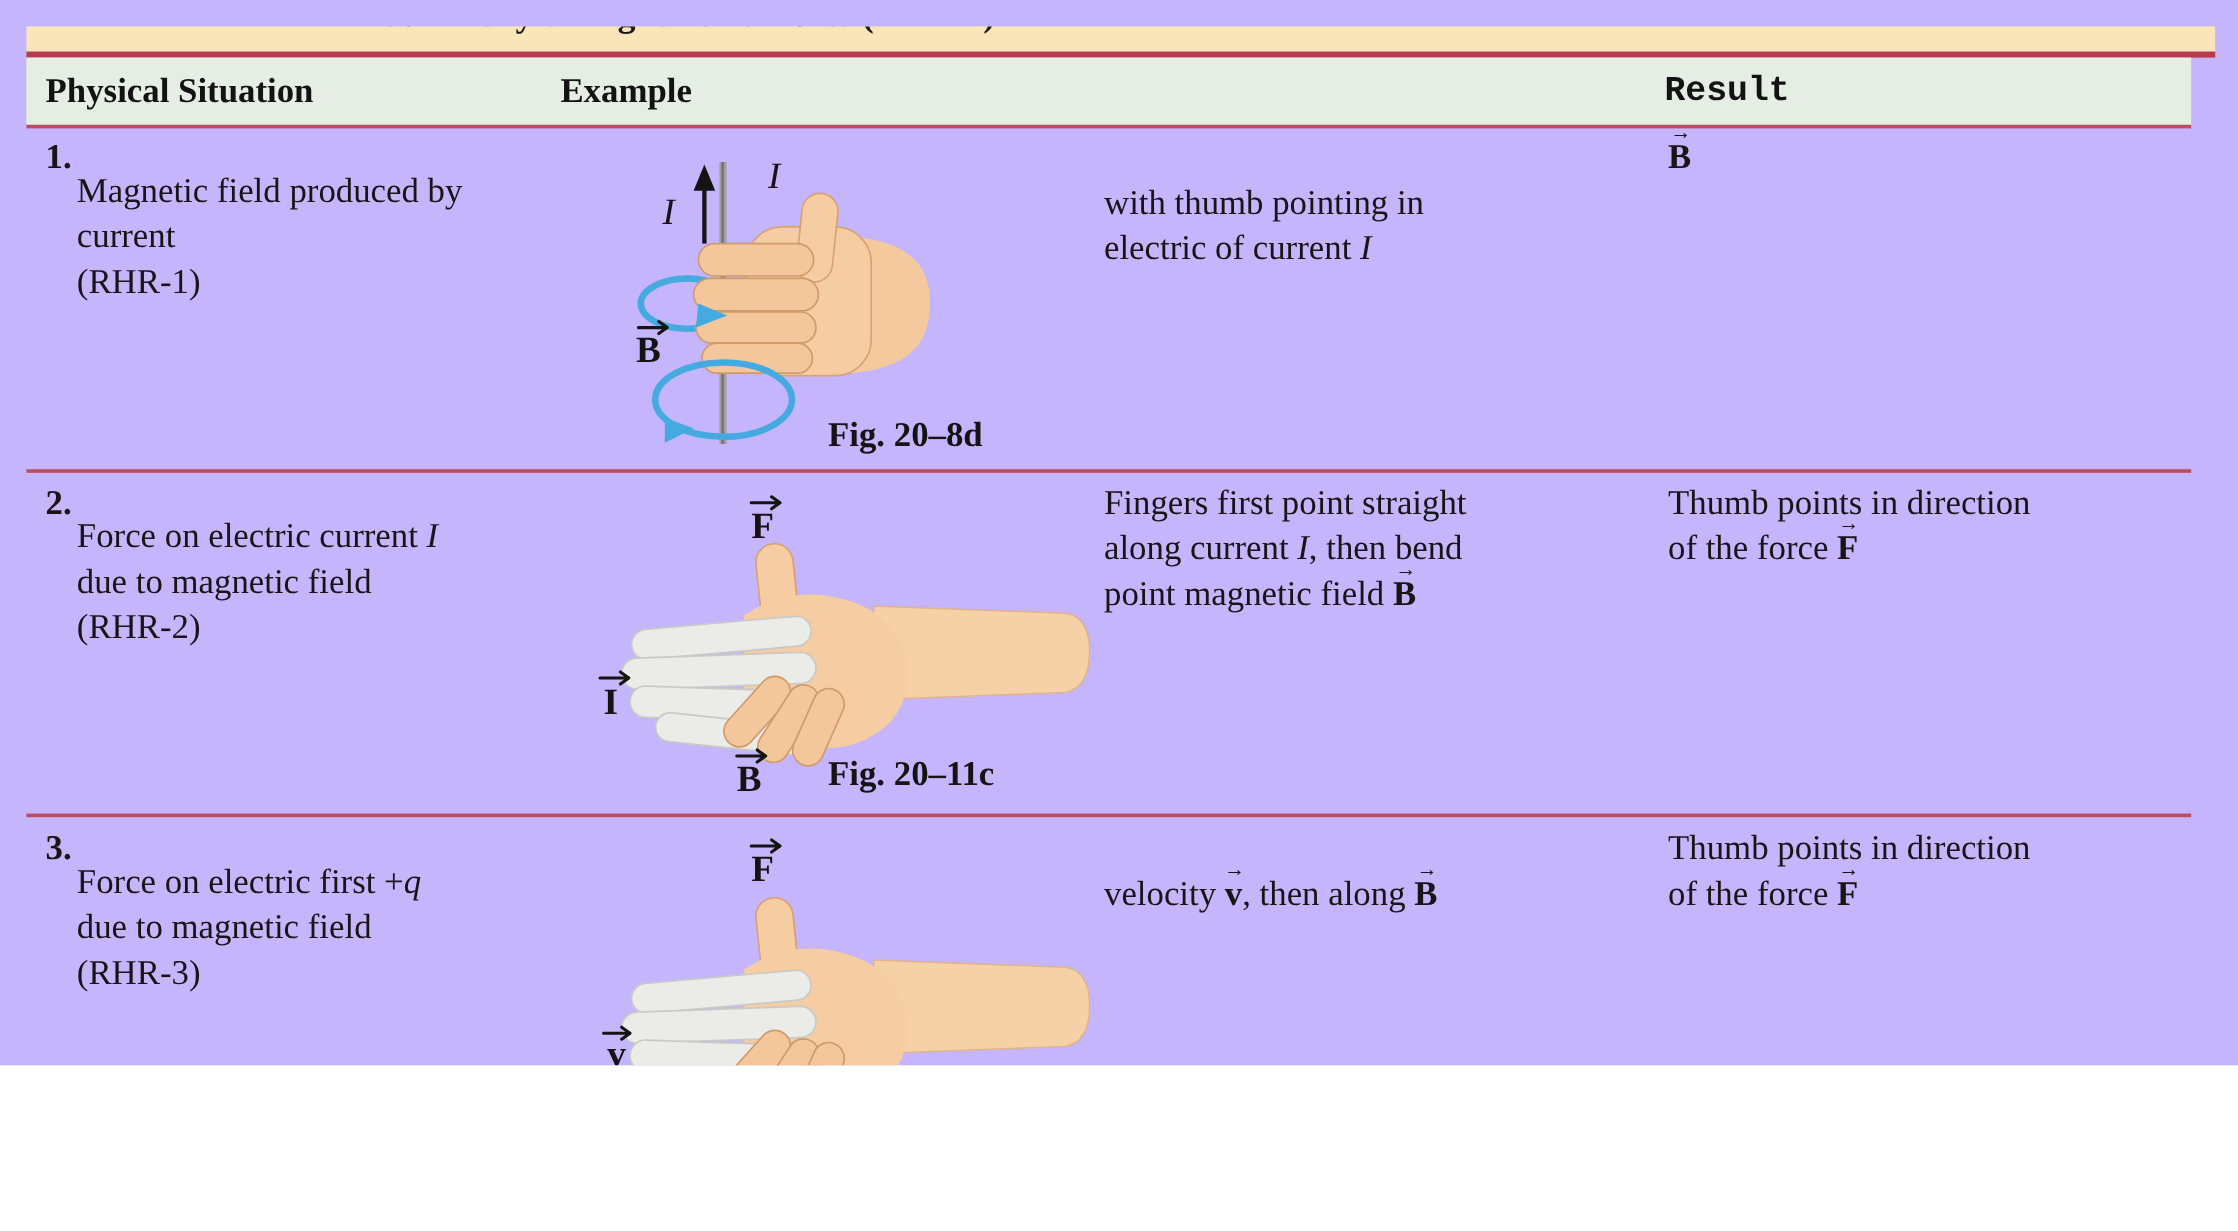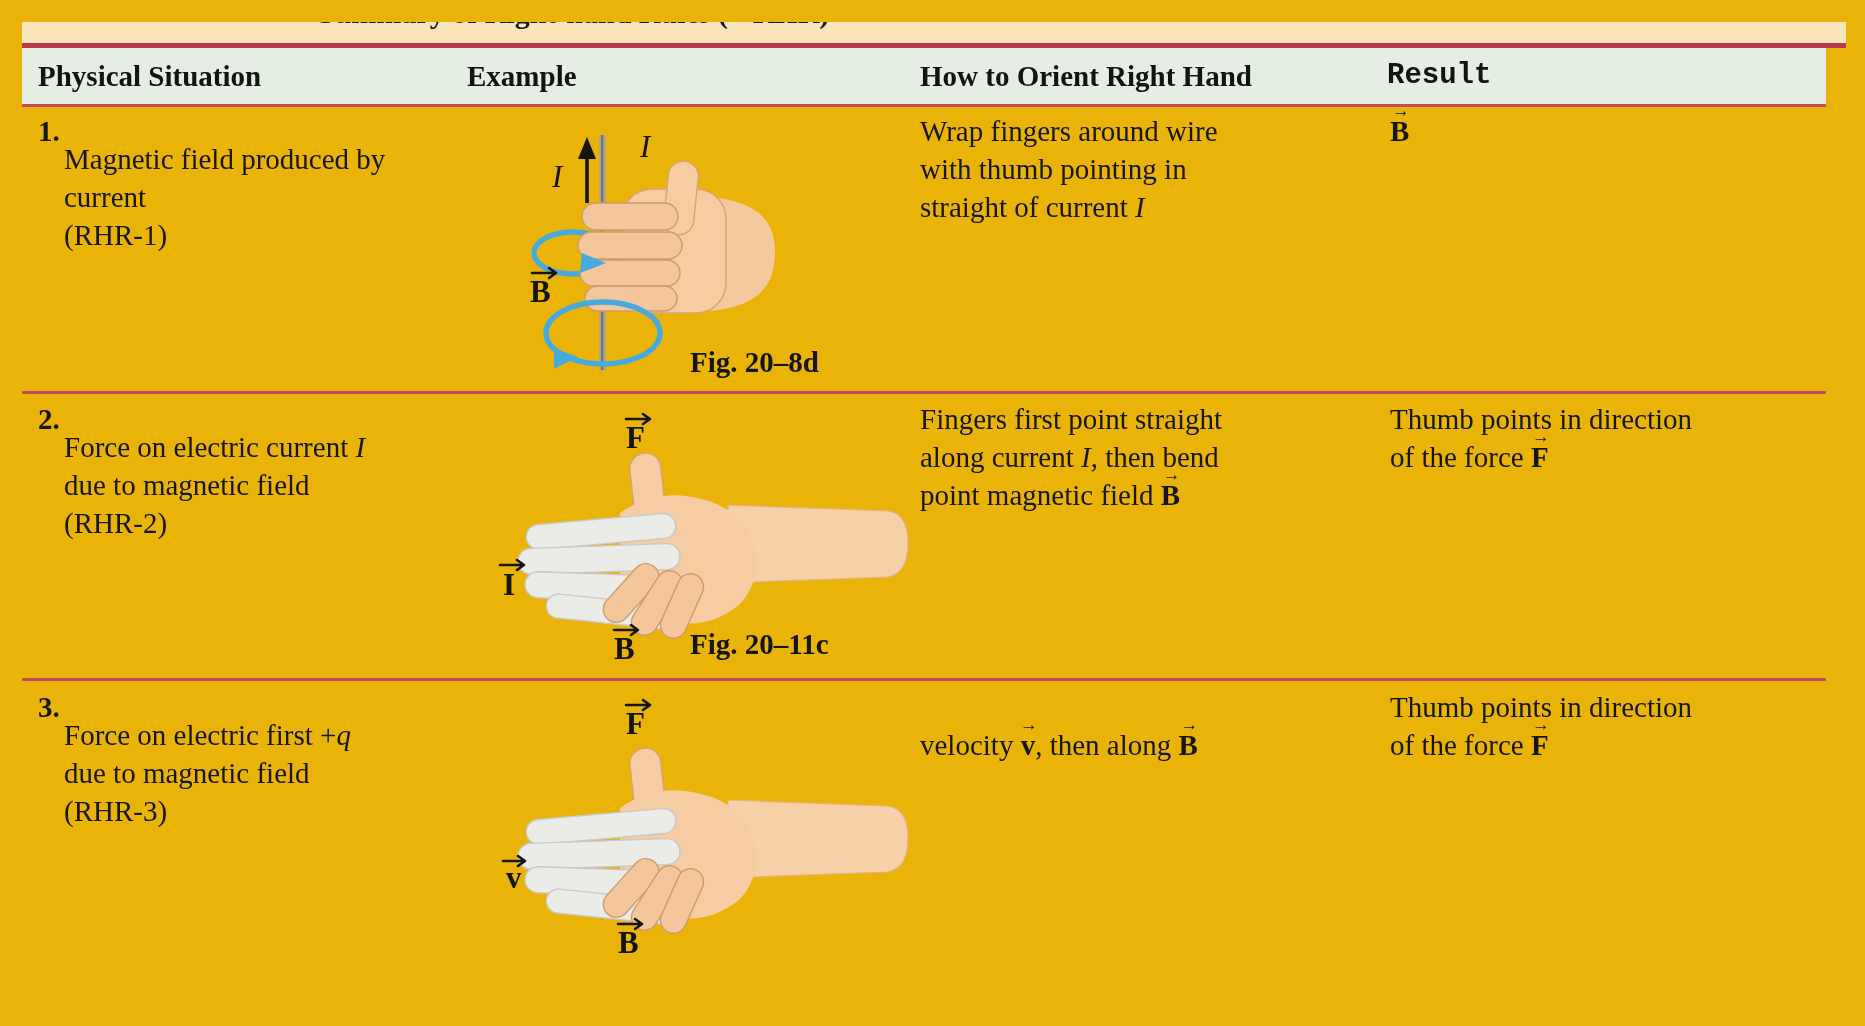--- a/index.html
+++ b/index.html
@@ -1,19 +1,19 @@
 <!DOCTYPE html>
 <html><head>
 <meta charset="utf-8">
 <style>
   html,body{margin:0;padding:0;background:#ffffff;}
   .page{
     position:relative;
-    width:1865px;height:1026px;
-    background:#eab308;
+    width:1865px;height:888px;
+    background:#c4b5fd;
     overflow:hidden;
     font-family:"Liberation Serif","DejaVu Serif",serif;
     color:#161616;
   }
   
   .title-band{position:absolute;left:22px;top:22px;width:1824px;height:21px;background:#fae5bb;overflow:hidden;}
   .title-clip{position:absolute;left:296px;top:-25px;font-weight:bold;font-size:30px;line-height:32px;white-space:nowrap;color:#1a1a1a;}
   .rule-thick{position:absolute;left:22px;top:43px;width:1824px;height:5px;background:#b93a4c;}
   .header-band{position:absolute;left:22px;top:48px;width:1804px;height:56px;background:#e4eee3;}
   .rule-thin{position:absolute;left:22px;width:1804px;height:3px;background:#c04b60;}
@@ -55,29 +55,28 @@
 <div class="page">
 
   <div class="title-band">
     <span class="title-clip">Summary of Right-hand Rules (= RHR)</span>
   </div>
   <div class="rule-thick"></div>
 
   <div class="header-band"></div>
   <span class="hdr hdr-c1">Physical Situation</span>
   <span class="hdr hdr-c2">Example</span>
-  <span class="hdr hdr-c3">How to Orient Right Hand</span>
   <span class="hdr hdr-c4">Result</span>
   <div class="rule-thin rule-under-header"></div>
   <div class="rule-thin rule-sep1"></div>
   <div class="rule-thin rule-sep2"></div>
 
   <span class="rownum r1">1.</span>
   <div class="cell situation r1"><span>Magnetic field produced by</span><br><span>current</span><br><span>(RHR-1)</span></div>
-  <div class="cell howcell r1"><span>Wrap fingers around wire</span><br><span>with thumb pointing in</span><br><span>straight of current </span><span class="it">I</span></div>
+  <div class="cell howcell r1"><br><span>with thumb pointing in</span><br><span>electric of current </span><span class="it">I</span></div>
   <div class="cell resultcell r1"><span class="vec"><span class="vec-arr">→</span><span class="vec-ltr">B</span></span></div>
 
   <svg class="fig fig1" width="440" height="285" viewBox="0 0 440 285">
     <g>
       <rect x="129.5" y="30" width="6" height="235" fill="#9f9f9f"></rect>
       <rect x="131.3" y="30" width="1.8" height="235" fill="#6e6e6e"></rect>
     </g>
 
     <ellipse class="loop" cx="103" cy="148" rx="39" ry="21"></ellipse>
 

